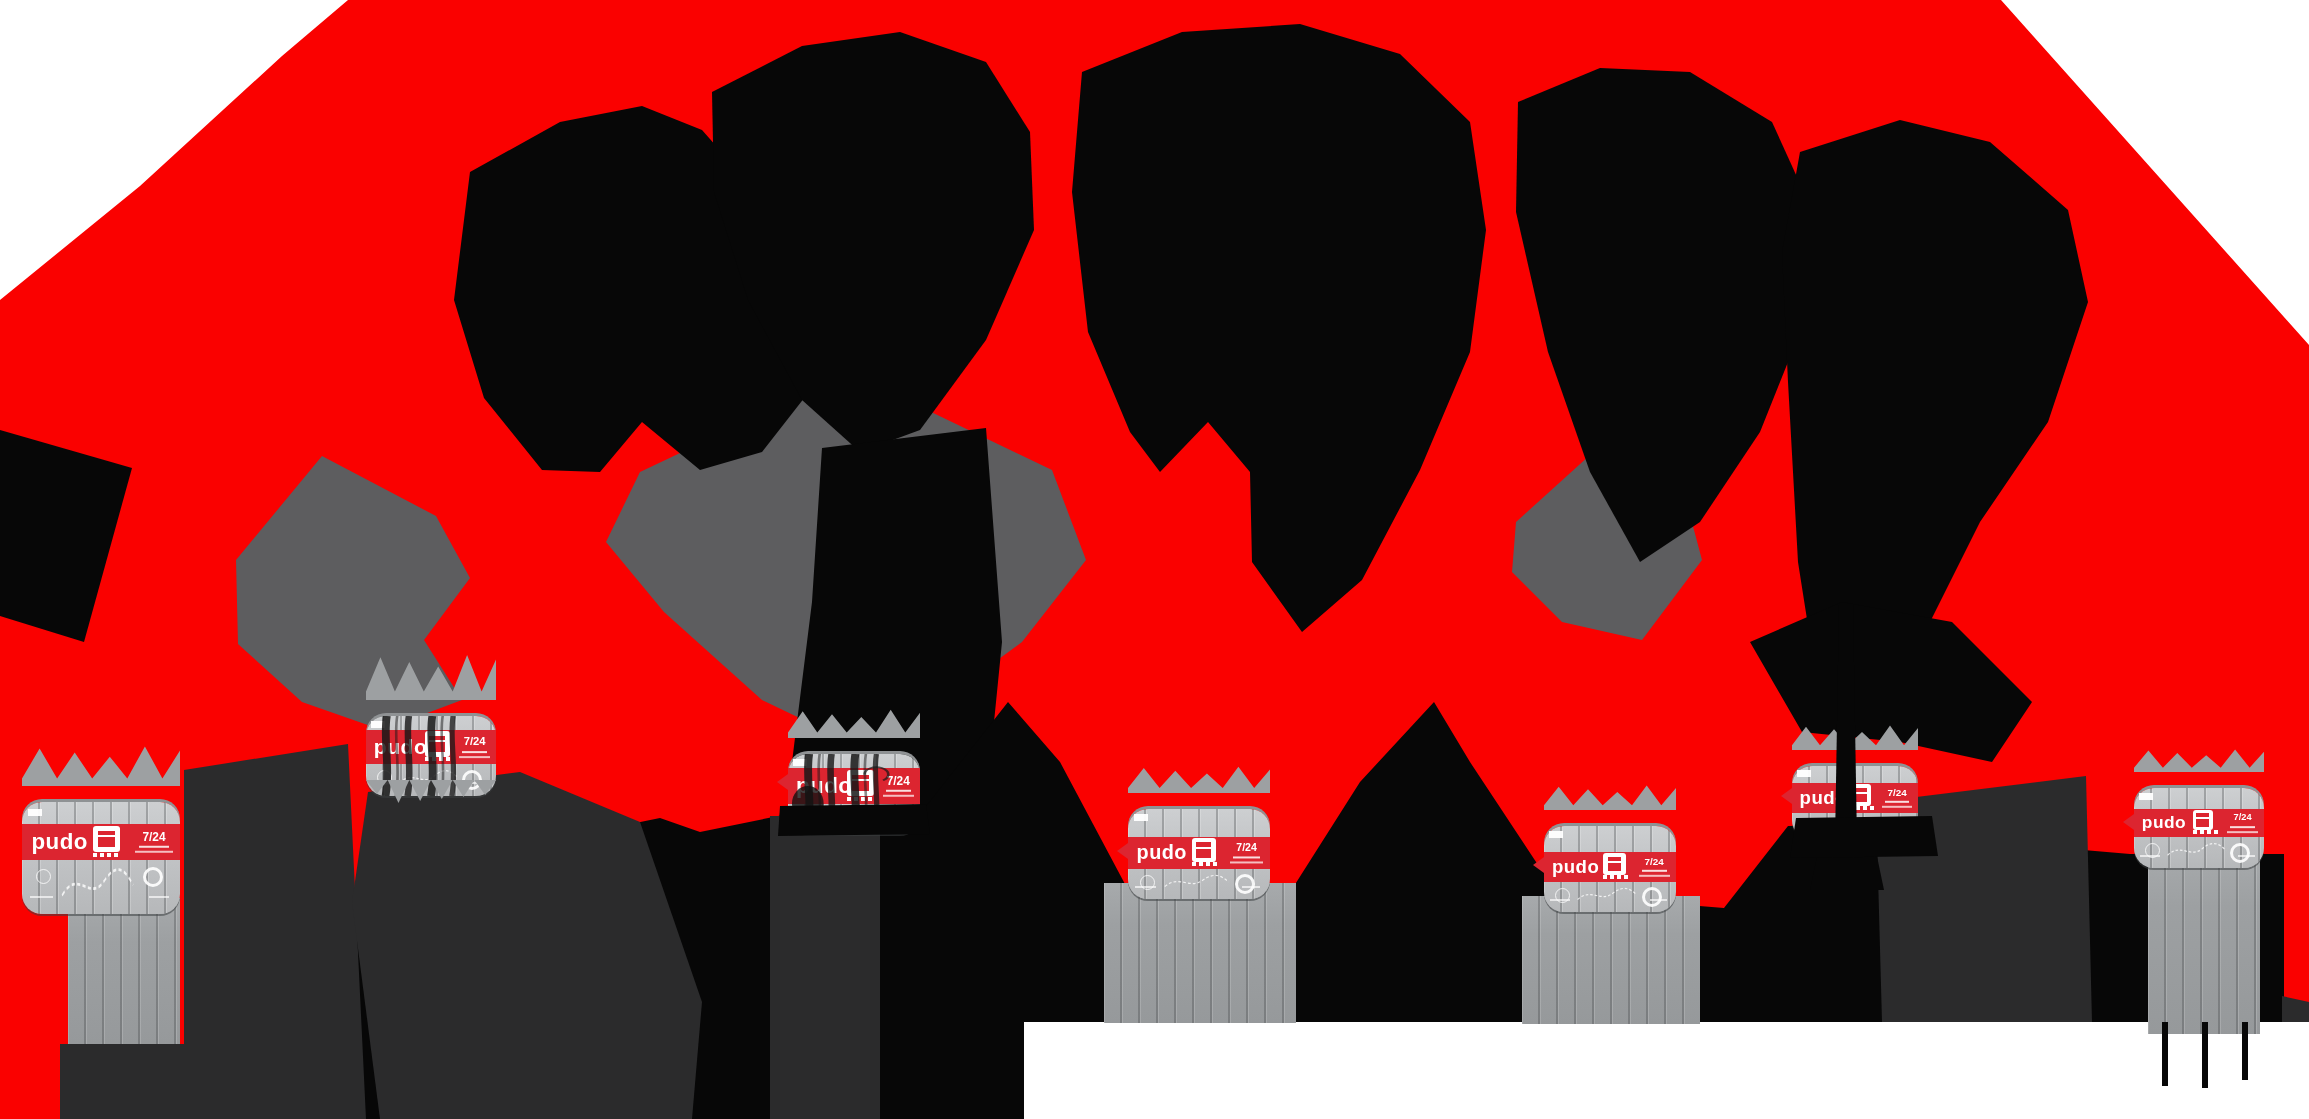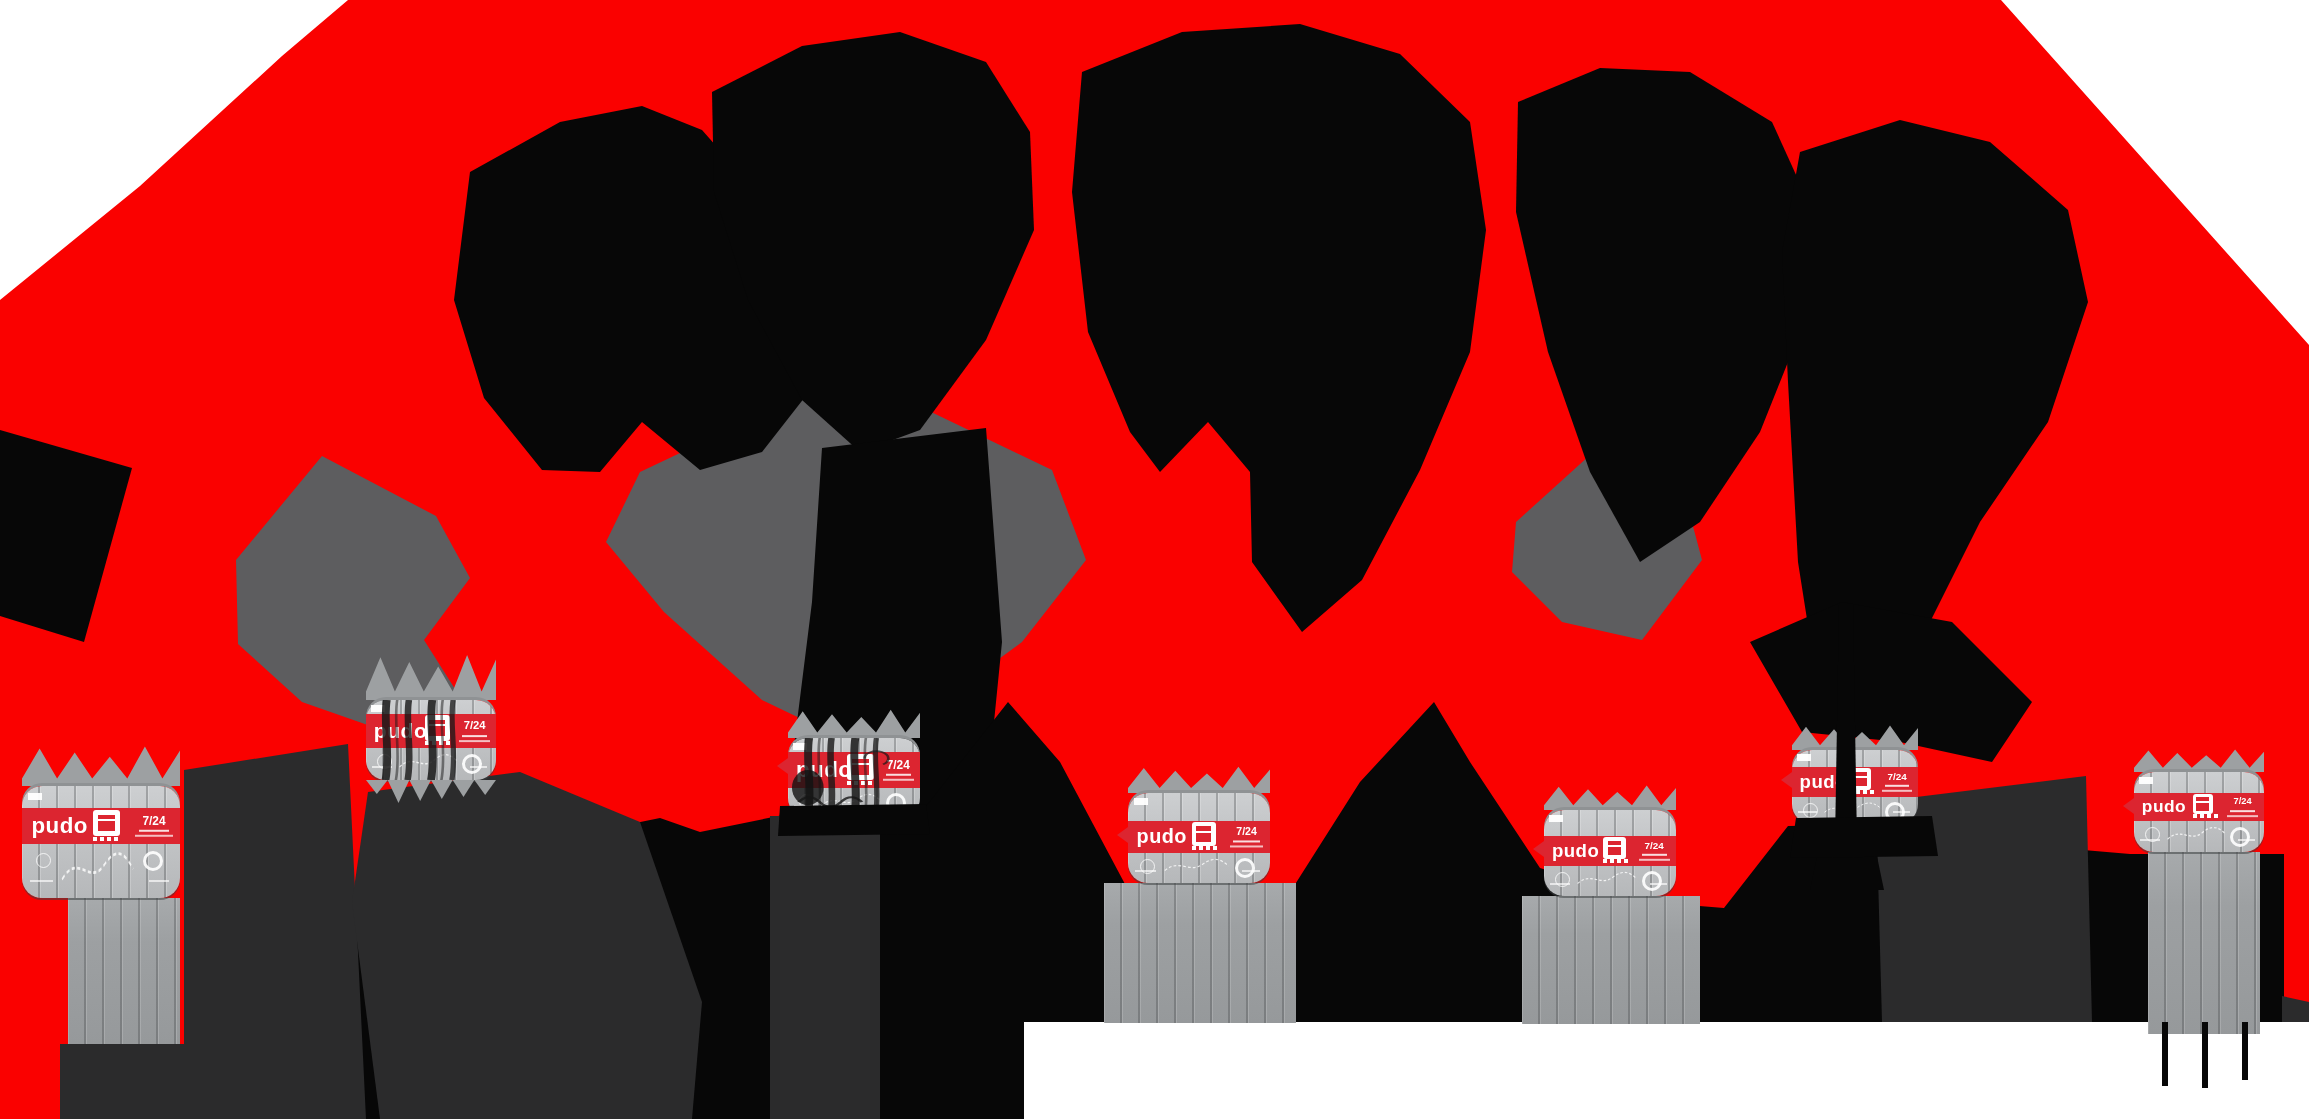--- a/index.html
+++ b/index.html
@@ -4,21 +4,21 @@
 <style>
   html,body{margin:0;padding:0;background:#ffffff;}
   .stage{position:relative;width:2309px;height:1119px;overflow:hidden;background:#fff;
          font-family:"Liberation Sans", sans-serif;}
   .stage svg.layer{position:absolute;left:0;top:0;width:2309px;height:1119px;}
   #bg-layer{z-index:1;}
   #locker-layer{position:absolute;left:0;top:0;width:2309px;height:1119px;z-index:2;}
   #fg-layer{z-index:3;}
 
   .locker{position:absolute;}
-  .cabinet{position:absolute;left:0;top:0;width:100%;height:100%;
+  .cabinet{position:absolute;left:0;top:16px;width:100%;height:100%;
     background:
       repeating-linear-gradient(90deg, rgba(255,255,255,.20) 0 1px, rgba(0,0,0,0) 1px 16px,
         rgba(45,48,50,.28) 16px 18px),
       linear-gradient(180deg,#cdcfd1 0%,#c3c5c7 40%,#b6b8ba 100%);
     box-shadow:0 -3px 0 #8f9294, 0 2px 0 rgba(60,64,66,.55);
     border-radius:20px;
   }
   .chip{position:absolute;left:4%;top:6%;width:14px;height:7px;background:rgba(255,255,255,.95);}
   .band{position:absolute;left:0;right:0;display:flex;align-items:center;}
   .band .arrow{position:absolute;left:-11px;top:18%;width:0;height:0;

